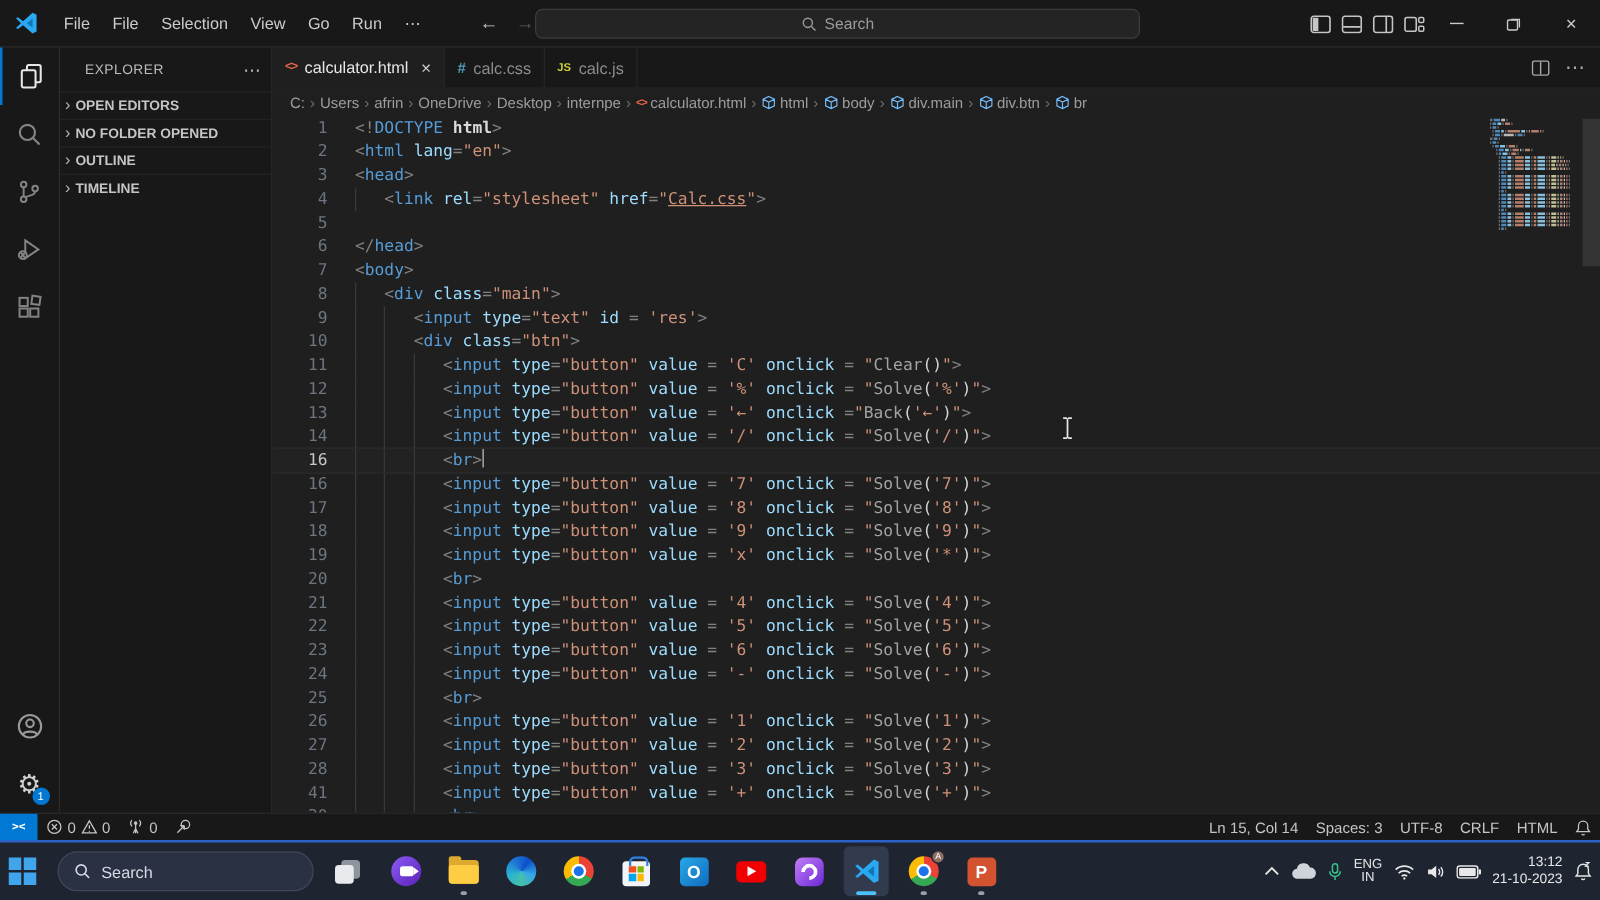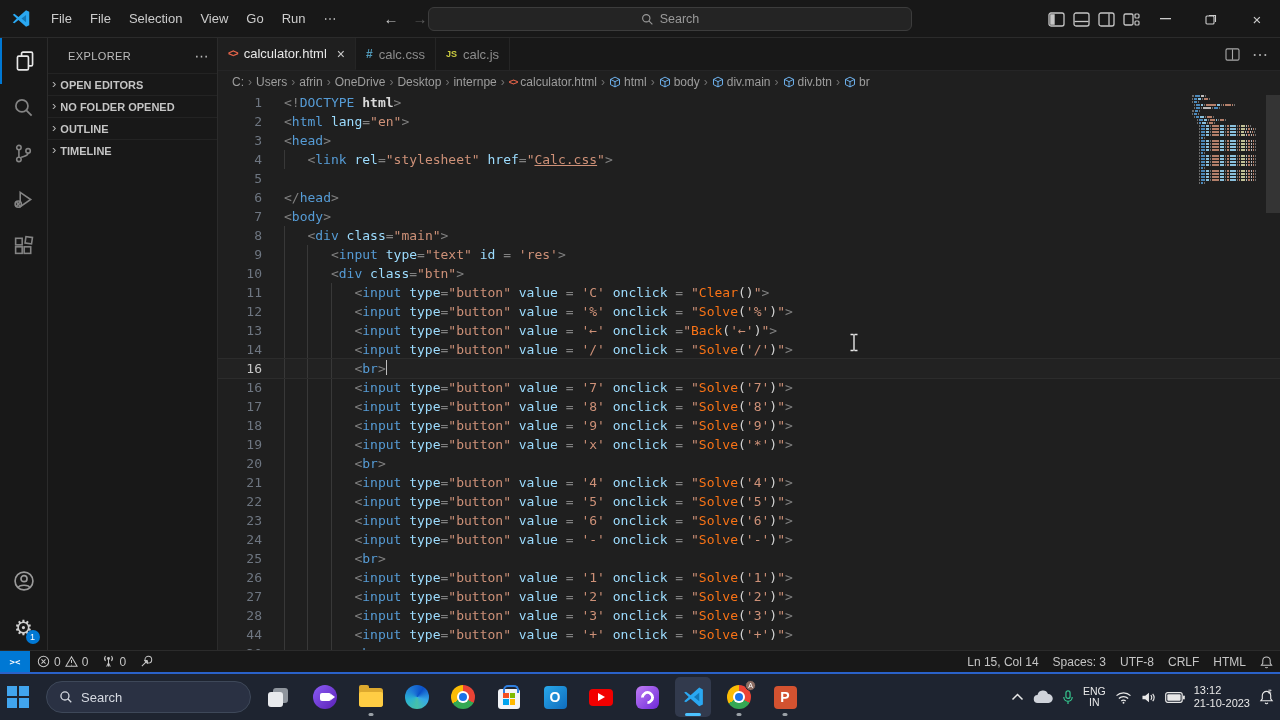--- a/index.html
+++ b/index.html
@@ -60,21 +60,21 @@
 
   .code-wrap { position:relative; flex:1; overflow:hidden; }
   .code-lines { font-family:"DejaVu Sans Mono", monospace; font-size:13px; line-height:19px; }
   .line { display:flex; height:19px; }
   .line.current { outline:1px solid #2c2c2c; background:rgba(255,255,255,0.015); }
   .gutter { width:44px; text-align:right; color:#6e7681; flex:none; user-select:none; }
   .line.current .gutter { color:#c6c6c6; }
   .lctx { white-space:pre; padding-left:22px; }
   .guide { display:inline-block; width:3ch; border-left:1px solid #383838; height:19px; vertical-align:top; }
   .tk-p{color:#808080} .tk-t{color:#569cd6} .tk-a{color:#9cdcfe} .tk-s{color:#ce9178}
-  .tk-f{color:#f97316} .tk-w{color:#d4d4d4} .tk-b{color:#dadada;font-weight:bold}
+  .tk-f{color:#a3a3a3} .tk-w{color:#d4d4d4} .tk-b{color:#dadada;font-weight:bold}
   .tk-l{color:#ce9178;text-decoration:underline}
   .caret { display:inline-block; width:1.5px; height:15px; background:#c0c0c0; vertical-align:-2px; }
 
   .minimap { position:absolute; top:2px; right:18px; width:70px; }
   .mm-line { height:2px; margin-bottom:1px; display:flex; gap:1px; }
   .mm-line span { height:2px; display:inline-block; opacity:.85; }
   .vscroll { position:absolute; top:0; right:0; width:14px; height:100%; }
   .vthumb { position:absolute; top:2px; right:0; width:14px; height:118px; background:#464646; opacity:.55; }
 
   .mouse-ibeam { position:absolute; left:630px; top:240px; pointer-events:none; }
@@ -140,21 +140,21 @@
   .loop { width:23px; height:23px; border-radius:6px; background:linear-gradient(135deg,#c17ef5,#6d28d9); position:relative; }
   .loop::before { content:""; position:absolute; inset:5px; border:3px solid #fff; border-bottom-color:transparent;
     border-radius:50%; transform:rotate(45deg); }
   .vscode-task svg { width:25px; height:25px; }
   .avatar-badge { position:absolute; top:3px; right:1px; width:11px; height:11px; border-radius:50%;
     background:#8d6e63; color:#fff; font-size:7px; display:flex; align-items:center; justify-content:center; border:1px solid #1e2430; }
   .ppt { width:23px; height:23px; border-radius:4px; background:#d35230; color:#fff; font-weight:bold;
     font-size:14px; display:flex; align-items:center; justify-content:center; }
   .tray { position:absolute; right:6px; top:0; height:46px; display:flex; align-items:center; gap:9px; color:#e8e8e8; }
   .lang { font-size:10.5px; line-height:11px; text-align:center; }
-  .clock { font-size:11px; line-height:13px; }
+  .clock { font-size:11px; line-height:13px; text-align:right; }
   .tray svg { display:block; }
 </style>
 </head>
 <body>
 
 <div class="titlebar">
   <svg class="vsc-logo" viewBox="0 0 24 24">
     <path fill="#2aa8f2" d="M17.5 2.5 L9.2 9.8 L4.8 6.4 L3 7.3 L7.4 11.5 L3 15.7 L4.8 16.6 L9.2 13.2 L17.5 20.5 L21 18.8 L21 4.2 Z"></path>
     <path fill="#1277b8" d="M17.5 7.5 L12.5 11.5 L17.5 15.5 Z"></path>
   </svg>
@@ -491,21 +491,21 @@
           </div>
           <div class="line">
             <div class="gutter">27</div>
             <div class="lctx"><span class="guide"></span><span class="guide"></span><span class="guide"></span><span class="tk-p">&lt;</span><span class="tk-t">input</span><span class="tk-a"> type</span><span class="tk-p">=</span><span class="tk-s">"button"</span><span class="tk-a"> value</span><span class="tk-p"> = </span><span class="tk-s">'2'</span><span class="tk-a"> onclick</span><span class="tk-p"> = </span><span class="tk-s">"</span><span class="tk-f">Solve</span><span class="tk-w">(</span><span class="tk-s">'2'</span><span class="tk-w">)</span><span class="tk-s">"</span><span class="tk-p">&gt;</span></div>
           </div>
           <div class="line">
             <div class="gutter">28</div>
             <div class="lctx"><span class="guide"></span><span class="guide"></span><span class="guide"></span><span class="tk-p">&lt;</span><span class="tk-t">input</span><span class="tk-a"> type</span><span class="tk-p">=</span><span class="tk-s">"button"</span><span class="tk-a"> value</span><span class="tk-p"> = </span><span class="tk-s">'3'</span><span class="tk-a"> onclick</span><span class="tk-p"> = </span><span class="tk-s">"</span><span class="tk-f">Solve</span><span class="tk-w">(</span><span class="tk-s">'3'</span><span class="tk-w">)</span><span class="tk-s">"</span><span class="tk-p">&gt;</span></div>
           </div>
           <div class="line">
-            <div class="gutter">44</div>
+            <div class="gutter">41</div>
             <div class="lctx"><span class="guide"></span><span class="guide"></span><span class="guide"></span><span class="tk-p">&lt;</span><span class="tk-t">input</span><span class="tk-a"> type</span><span class="tk-p">=</span><span class="tk-s">"button"</span><span class="tk-a"> value</span><span class="tk-p"> = </span><span class="tk-s">'+'</span><span class="tk-a"> onclick</span><span class="tk-p"> = </span><span class="tk-s">"</span><span class="tk-f">Solve</span><span class="tk-w">(</span><span class="tk-s">'+'</span><span class="tk-w">)</span><span class="tk-s">"</span><span class="tk-p">&gt;</span></div>
           </div>
           <div class="line">
             <div class="gutter">30</div>
             <div class="lctx"><span class="guide"></span><span class="guide"></span><span class="guide"></span><span class="tk-p">&lt;</span><span class="tk-t">br</span><span class="tk-p">&gt;</span></div>
           </div>
         </div>
       <div class="minimap">
           <div>
             <div class="mm-line" style="padding-left: 0px;">

